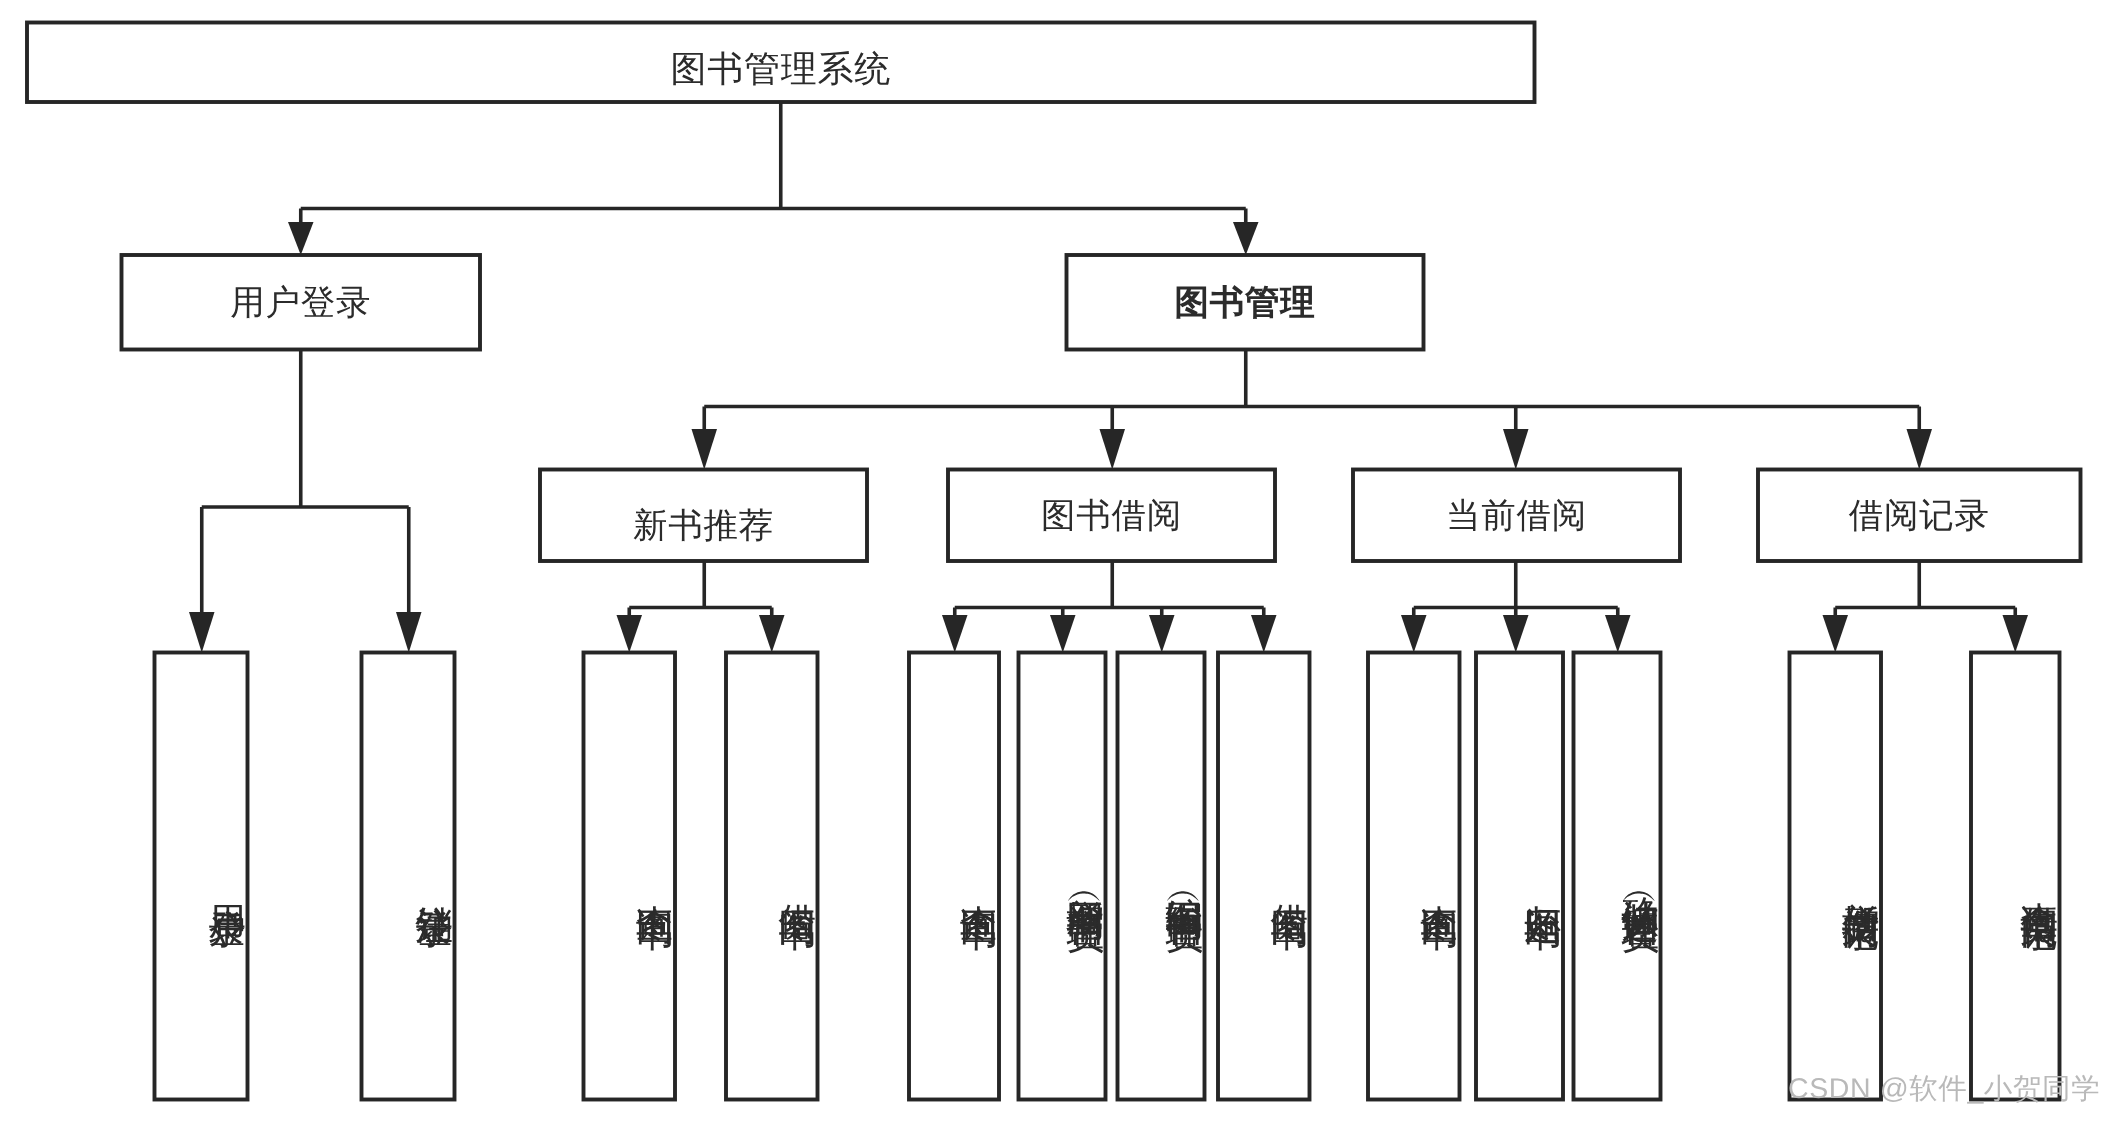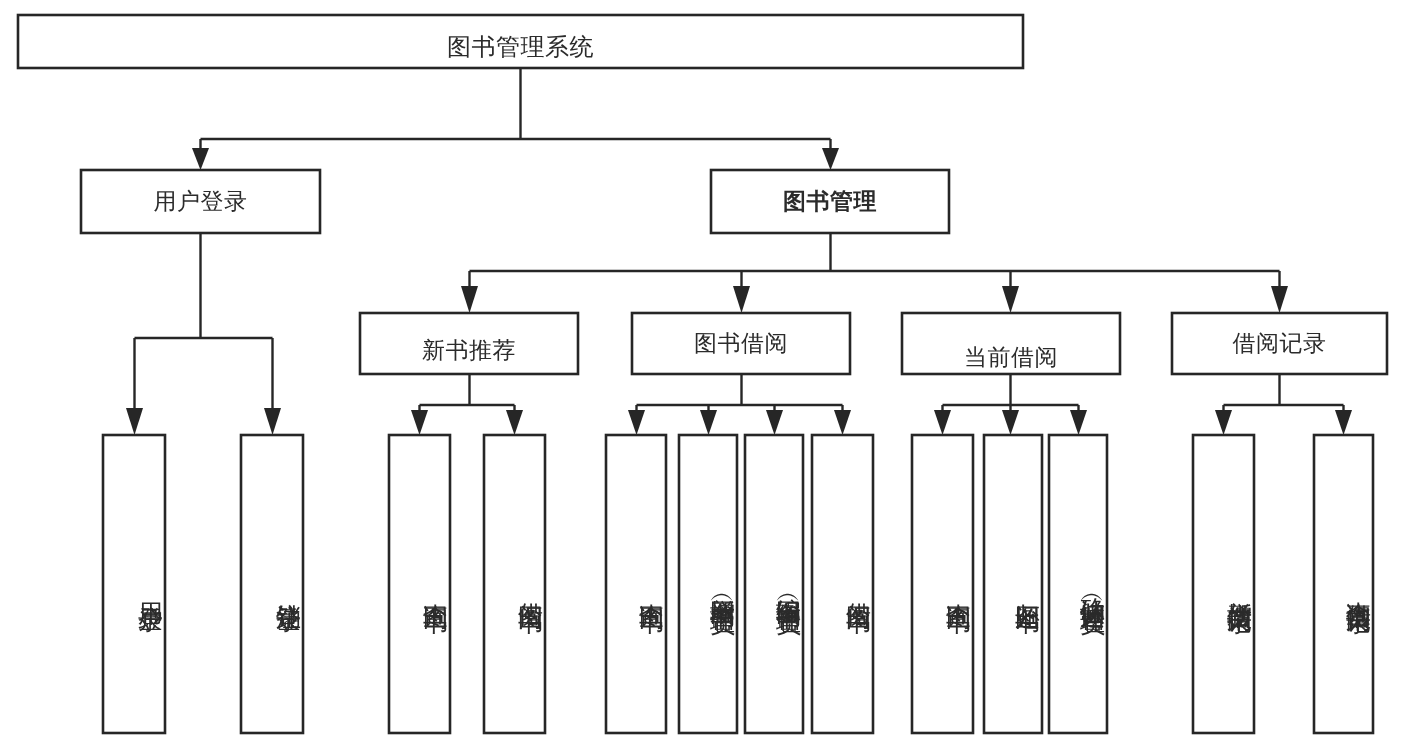--- a/index.html
+++ b/index.html
@@ -181,31 +181,32 @@
     <rect class="node-box" x="1314" y="435" width="59" height="298"></rect>
   </svg>
 
   <div class="node-label horiz root" style="left:18px; top:15px; width:1005px; height:64px;font-family:Liberation Serif, serif;">图书管理系统</div>
 
   <div class="node-label horiz" style="left:81px; top:170px; width:239px; height:63px;">用户登录</div>
   <div class="node-label horiz" style="left:711px; top:170px; width:238px; height:63px;font-weight:bold;">图书管理</div>
 
   <div class="node-label horiz" style="left:360px; top:313px; width:218px; height:76px;">新书推荐</div>
   <div class="node-label horiz" style="left:632px; top:313px; width:218px; height:61px;">图书借阅</div>
-  <div class="node-label horiz" style="left:902px; top:327px; width:218px; height:61px;">当前借阅</div>
+  <div class="node-label horiz" style="left:902px; top:313px; width:218px; height:61px;">当前借阅</div>
   <div class="node-label horiz" style="left:1172px; top:313px; width:215px; height:61px;border-radius:27px;">借阅记录</div>
 
   <div class="node-label vert" style="left:103px; top:435px; width:62px; height:298px;">用户登录</div>
   <div class="node-label vert" style="left:241px; top:435px; width:62px; height:298px;">注销登录</div>
   <div class="node-label vert" style="left:389px; top:435px; width:61px; height:298px;">查询图书</div>
   <div class="node-label vert" style="left:484px; top:435px; width:61px; height:298px;">借阅图书</div>
   <div class="node-label vert" style="left:606px; top:435px; width:60px; height:298px;">查询图书</div>
   <div class="node-label vert" style="left:679px; top:435px; width:58px; height:298px;">新增图书（管理员）</div>
   <div class="node-label vert" style="left:745px; top:435px; width:58px; height:298px;">编辑图书（管理员）</div>
   <div class="node-label vert" style="left:812px; top:435px; width:61px; height:298px;">借阅图书</div>
   <div class="node-label vert" style="left:912px; top:435px; width:61px; height:298px;">查询图书</div>
   <div class="node-label vert" style="left:984px; top:435px; width:58px; height:298px;">归还图书</div>
   <div class="node-label vert" style="left:1049px; top:435px; width:58px; height:298px;">确认归还（管理员）</div>
   <div class="node-label vert" style="left:1193px; top:435px; width:61px; height:298px;">新增借阅记录</div>
   <div class="node-label vert" style="left:1314px; top:435px; width:59px; height:298px;">查询借阅记录</div>
 
+  <div class="watermark" style="left:1192px; top:713px;">CSDN @软件_小贺同学</div>
 
 </div>
 
 </body></html>

